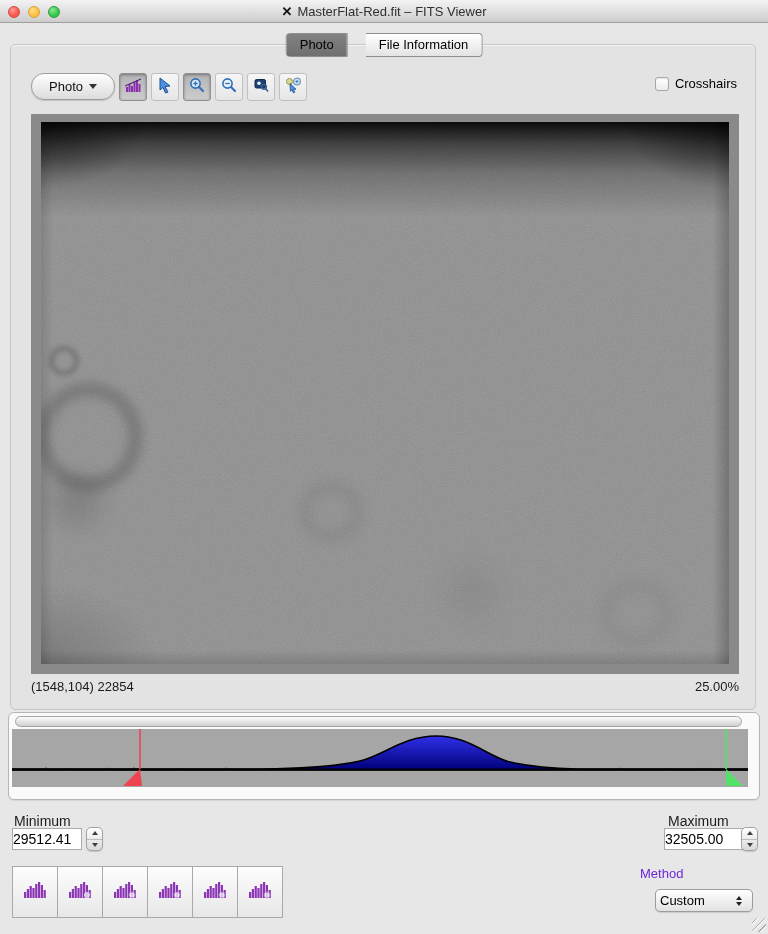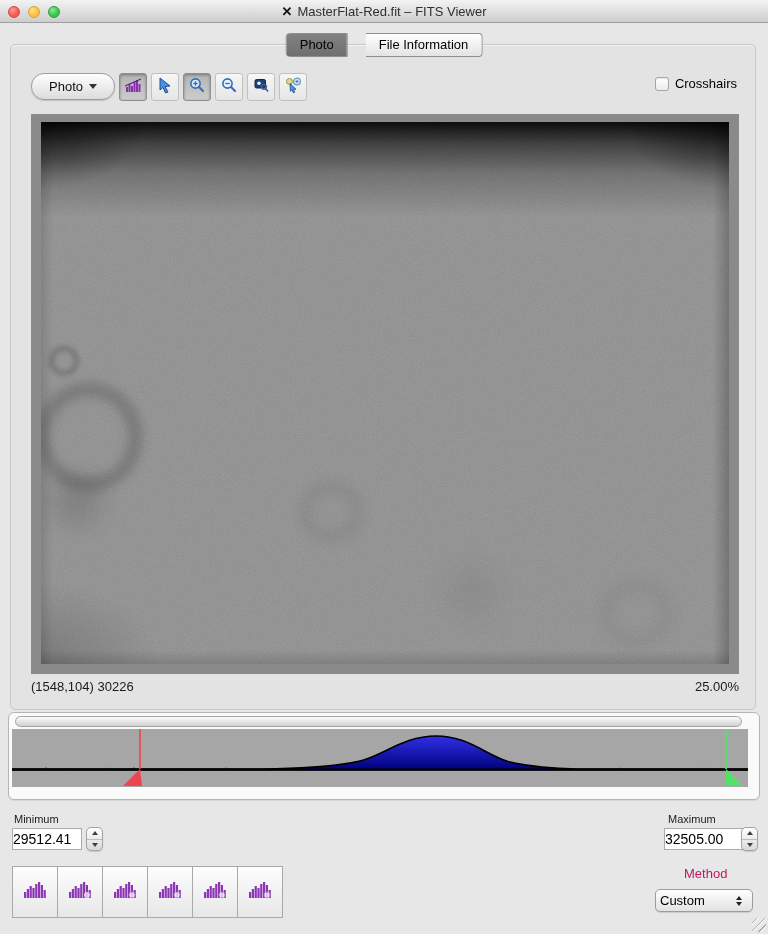--- a/index.html
+++ b/index.html
@@ -101,21 +101,21 @@
     position:absolute;left:6px;top:3px;width:727px;height:11px;box-sizing:border-box;
     border:1px solid #a3a3a3;border-radius:6px;
     background:linear-gradient(#fdfdfd,#cfcfcf);
   }
   .plot{
     position:absolute;left:3px;top:16px;width:736px;height:58px;
     background:#a6a6a6;overflow:hidden;
   }
   .plot svg{display:block;width:100%;height:100%;}
   
-  .fieldlabel{position:absolute;font-size:11px;color:#1c1c1c;}
+  .fieldlabel{position:absolute;font-size:14px;color:#1c1c1c;}
   .numfield{
     position:absolute;height:22px;box-sizing:border-box;border:1px solid #ababab;
     background:#fff;font-size:14px;color:#000;font-family:"Liberation Sans",sans-serif;
     padding:0 0;
   }
   .stepper{
     position:absolute;width:17px;height:24px;box-sizing:border-box;
     border:1px solid #a3a3a3;border-radius:5px;
     background:linear-gradient(#ffffff,#d9d9d9);
     box-shadow:0 1px 1px rgba(0,0,0,.15);
@@ -127,21 +127,21 @@
   .arr-dn{width:0;height:0;border-left:3.5px solid transparent;border-right:3.5px solid transparent;border-top:4.5px solid #3d3d3d;}
   
   .presets{position:absolute;left:12px;top:866px;display:flex;}
   .preset{
     width:46px;height:52px;box-sizing:border-box;border:1px solid #a9a9a9;margin-left:-1px;
     background:linear-gradient(#fdfdfd,#e7e7e7);
     display:flex;align-items:center;justify-content:center;
   }
   .preset:first-child{margin-left:0;}
   
-  .method-label{position:absolute;left:684px;top:866px;font-size:13px;color:#be185d;}
+  .method-label{position:absolute;left:640px;top:866px;font-size:13px;color:#6d28d9;}
   .popup{
     position:absolute;left:655px;top:889px;width:98px;height:23px;box-sizing:border-box;
     border:1px solid #9c9c9c;border-radius:5px;
     background:linear-gradient(#ffffff,#e2e2e2);
     box-shadow:0 1px 1px rgba(0,0,0,.12);
     display:flex;align-items:center;font-size:13px;color:#000;
   }
   .popup .val{flex:1;padding-left:4px;}
   .popup .arrows{width:16px;display:flex;flex-direction:column;align-items:center;gap:2px;margin-right:5px;}
   .arr-s-up{width:0;height:0;border-left:3.5px solid transparent;border-right:3.5px solid transparent;border-bottom:4px solid #222;}
@@ -262,21 +262,21 @@
       <div class="donut ring-big"></div>
       <div class="donut blob-under"></div>
       <div class="donut ring-mid"></div>
       <div class="donut blob-right"></div>
       <div class="donut ring-far"></div>
       <div class="shade"></div>
     </div>
   </div>
 
   <div class="statusrow">
-    <span>(1548,104) 30226</span>
+    <span>(1548,104) 22854</span>
     <span>25.00%</span>
   </div>
 </div>
 
 <div class="histbox">
   <div class="hscroll"></div>
   <div class="plot">
     <svg viewBox="0 0 736 58" preserveAspectRatio="none">
       <defs>
         <linearGradient id="bluegrad" x1="0" y1="0" x2="0" y2="1">

